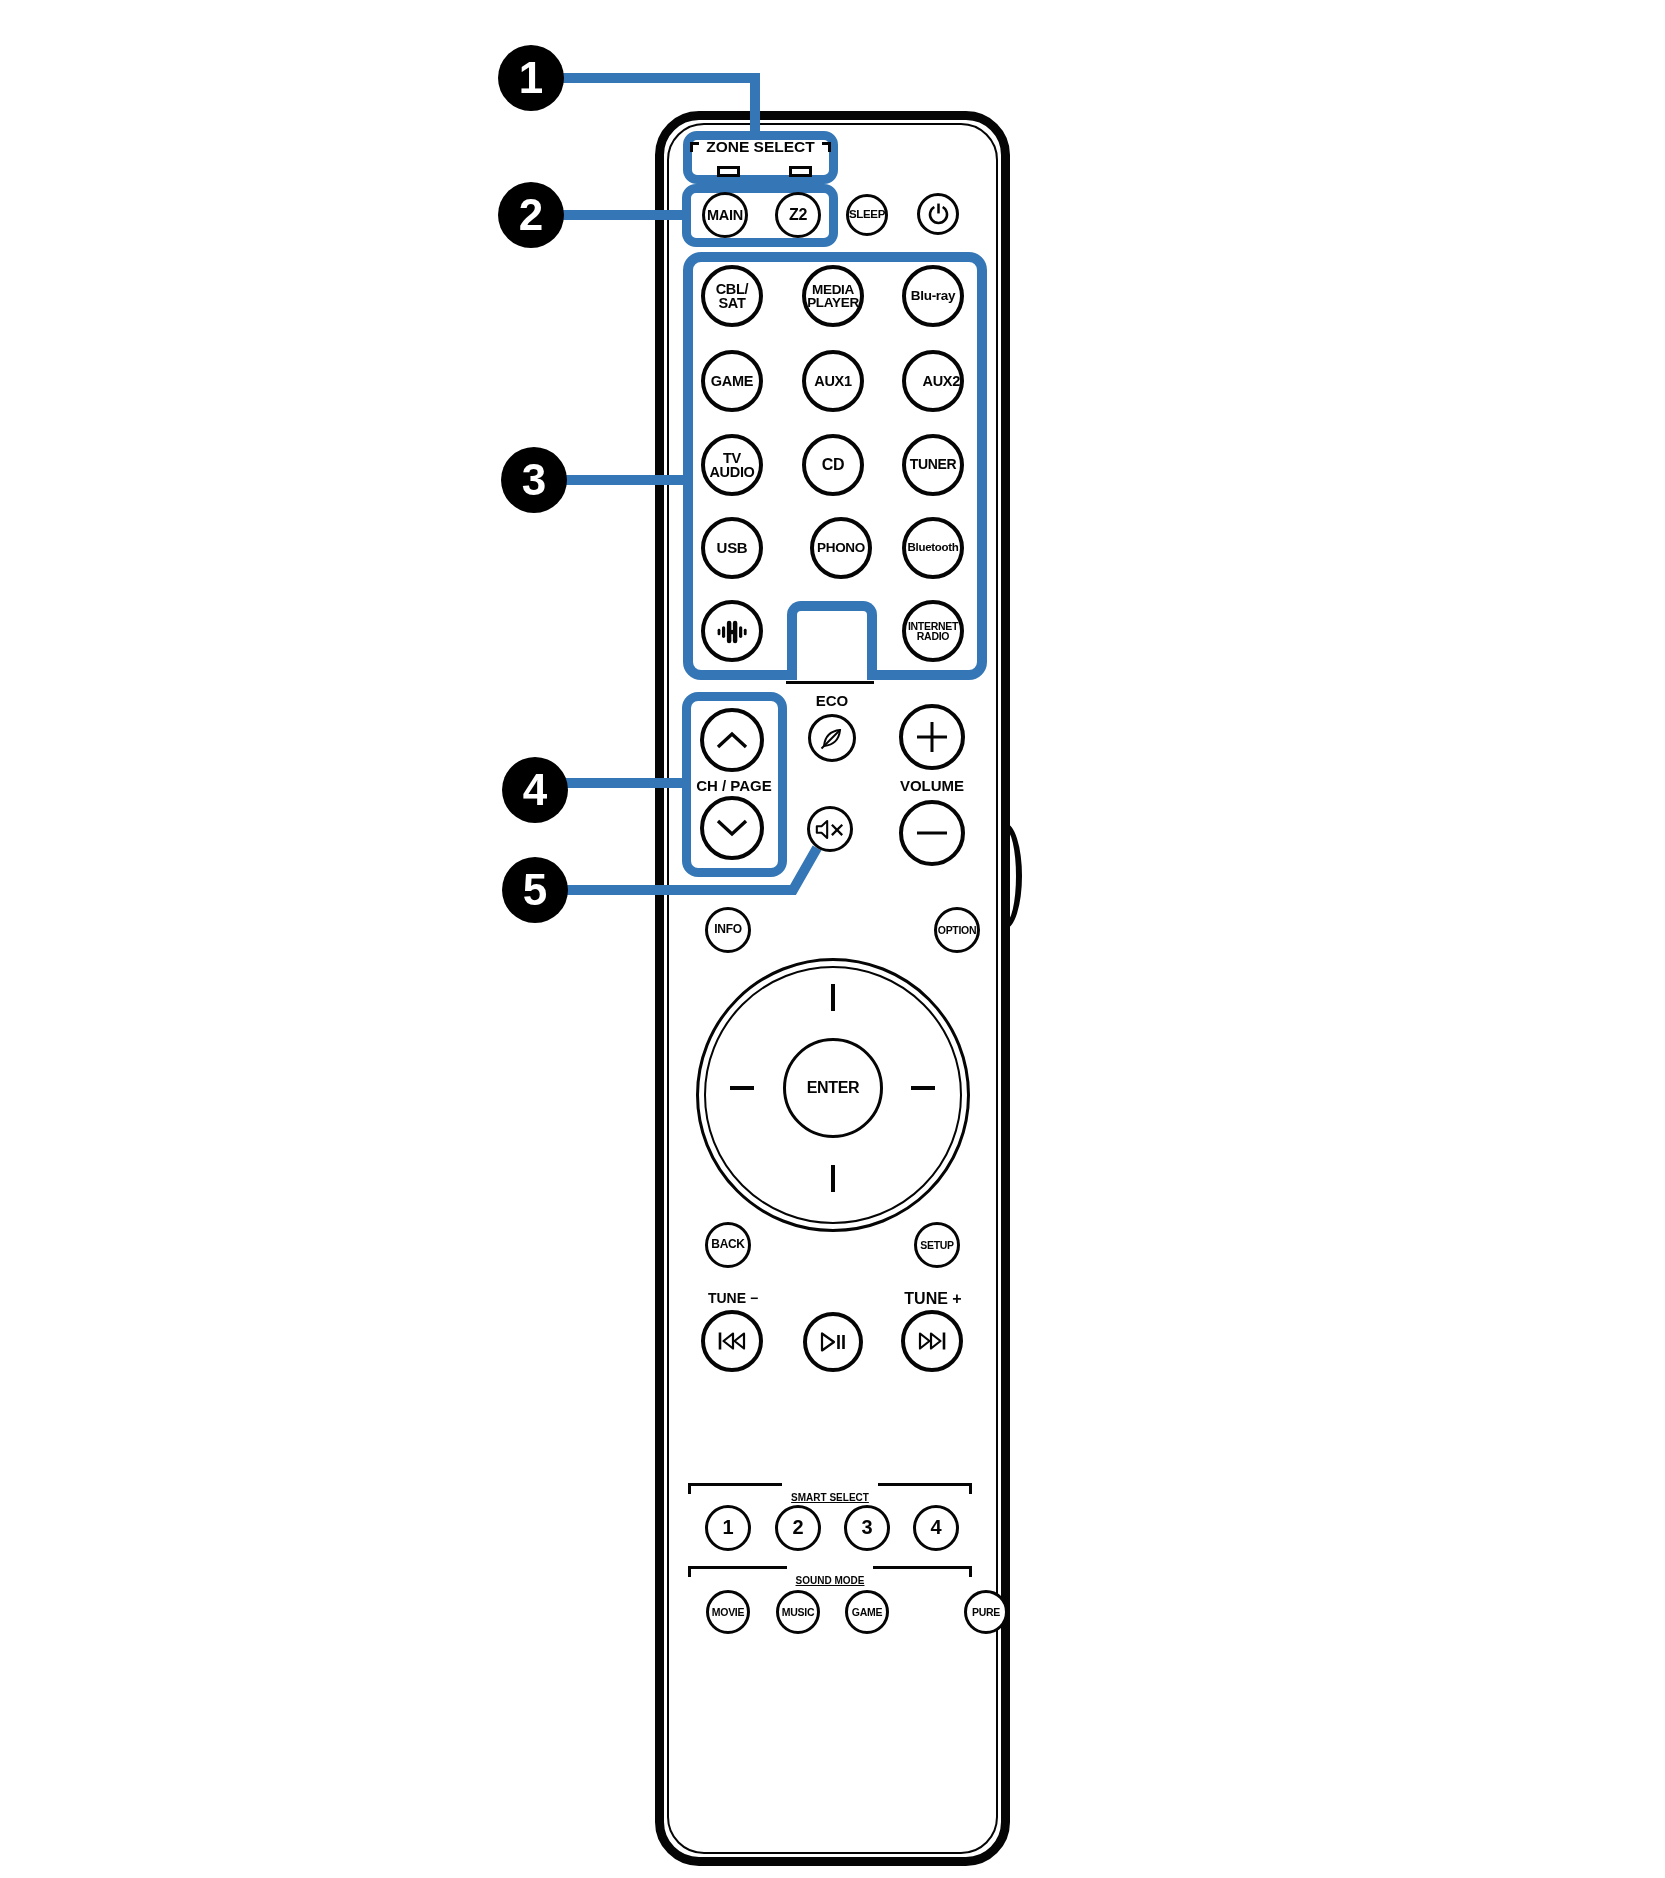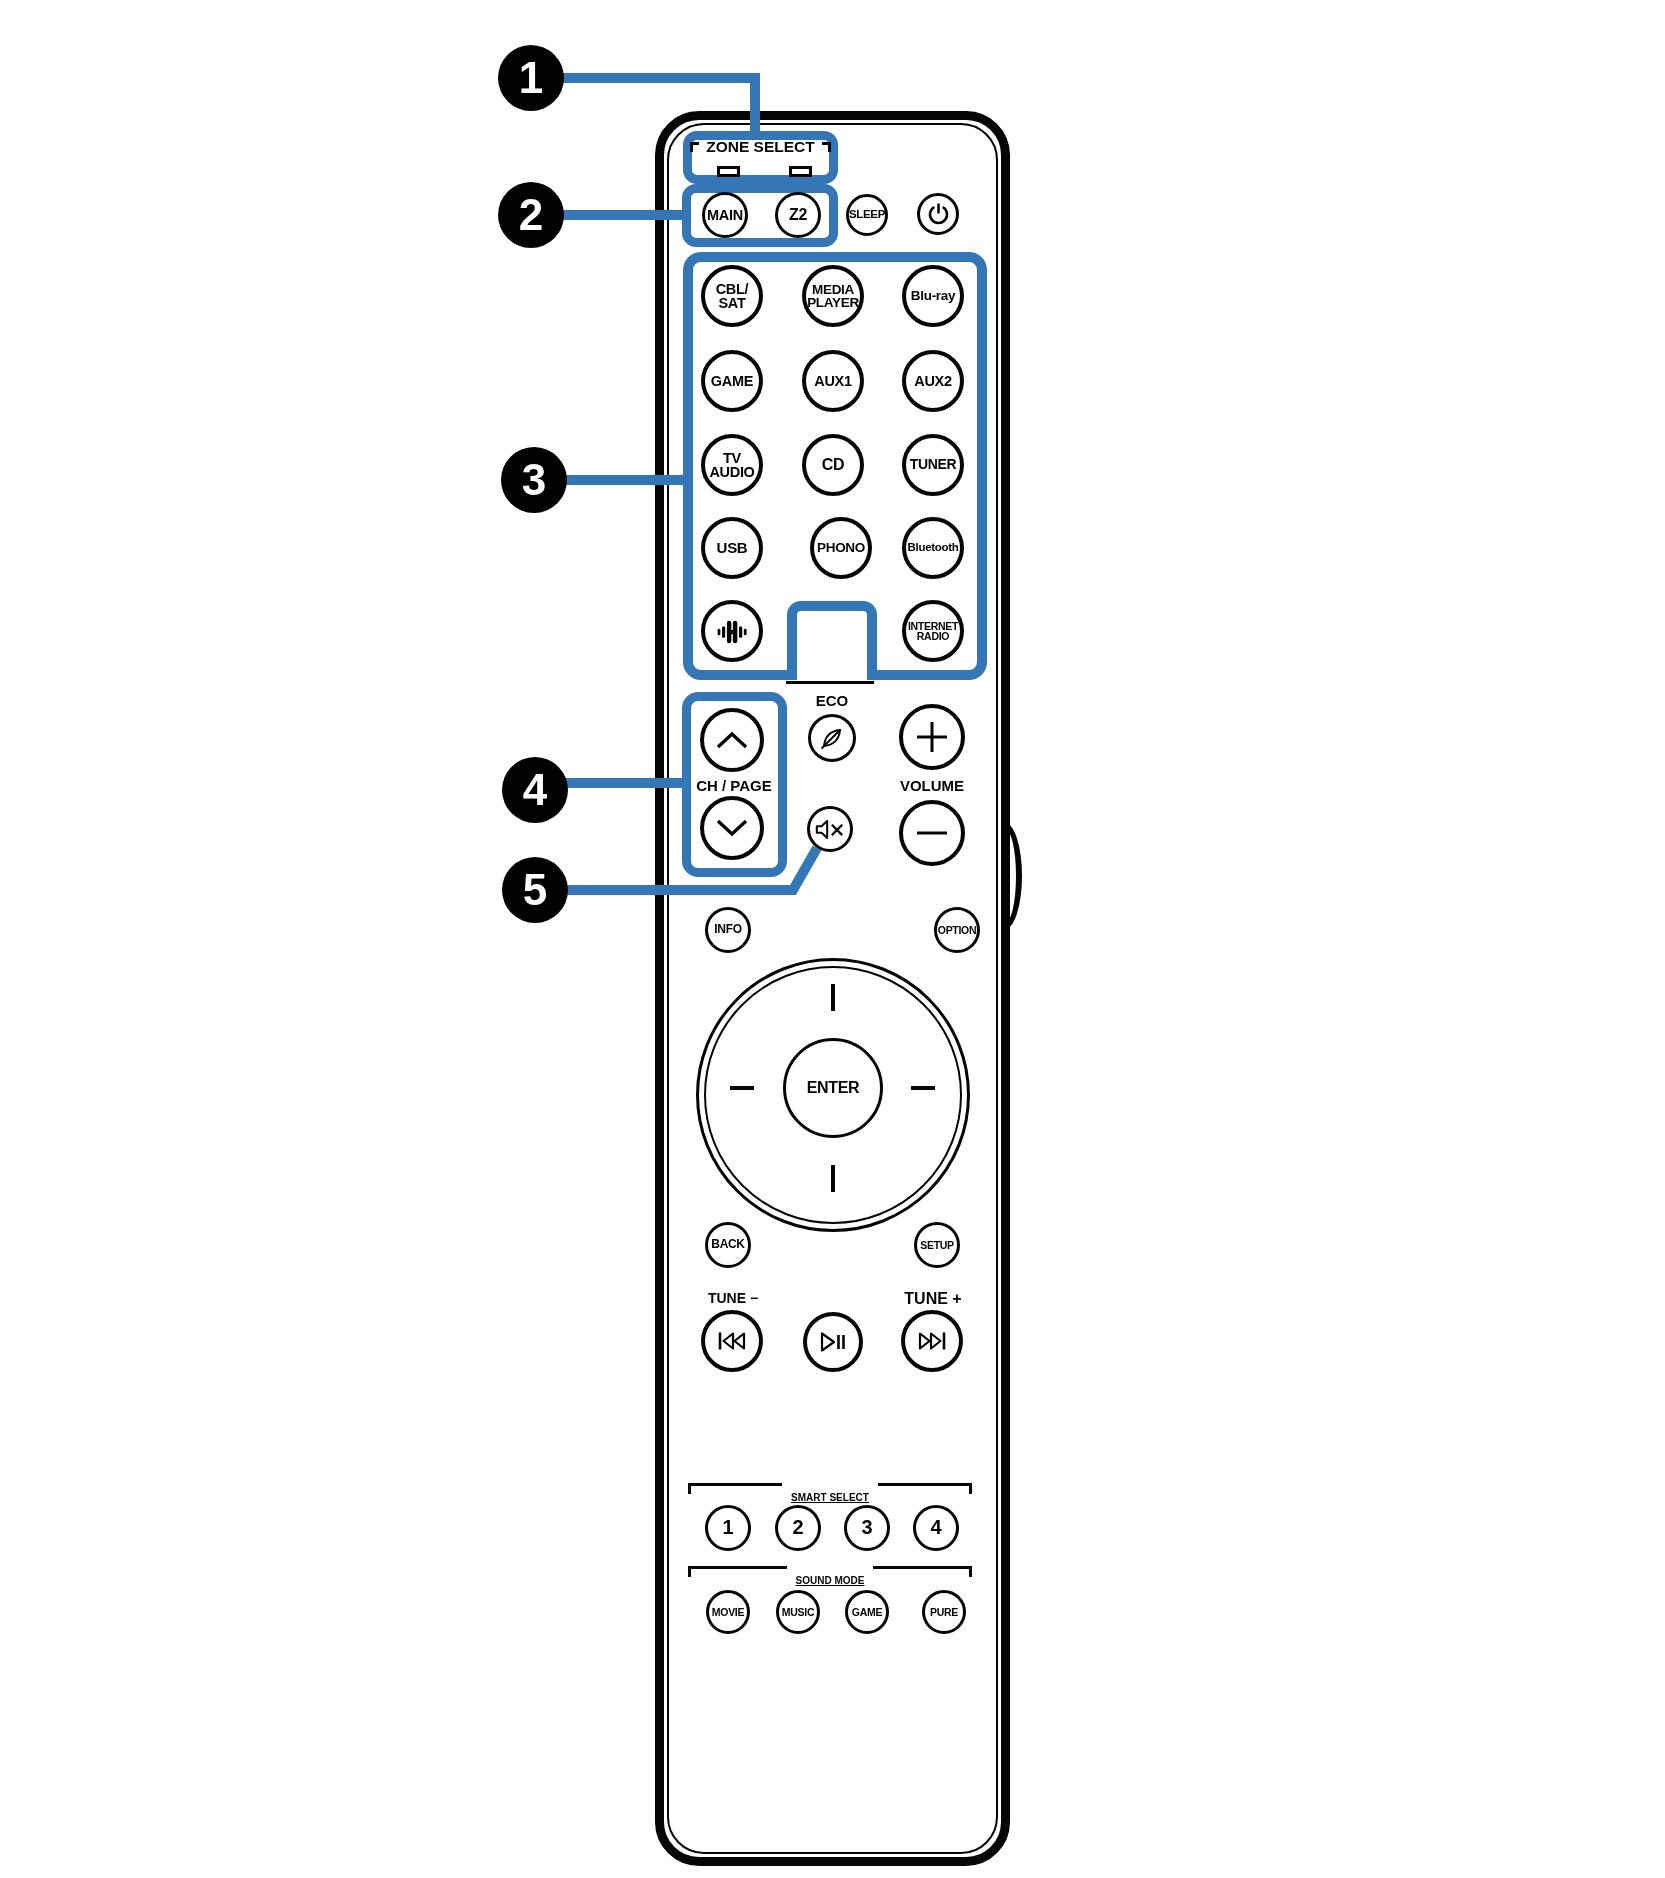--- a/index.html
+++ b/index.html
@@ -94,21 +94,21 @@
   <div class="btn" style="left:902px;top:265px;width:62px;height:62px;font-size:13.5px;">
     <span>Blu-ray</span>
     </div>
 
   <div class="btn" style="left:701px;top:350px;width:62px;height:62px;font-size:14.5px;">
     <span>GAME</span>
     </div>
   <div class="btn" style="left:802px;top:350px;width:62px;height:62px;font-size:14.5px;">
     <span>AUX1</span>
     </div>
-  <div class="btn" style="left:902px;top:350px;width:62px;height:62px;font-size:14.5px;">
+  <div class="btn" style="left:902px;top:350px;width:62px;height:62px;font-size:14.5px;align-items:flex-end;">
     <span>AUX2</span>
     </div>
 
   <div class="btn" style="left:701px;top:434px;width:62px;height:62px;font-size:14.5px;">
     <span>TV</span>
       <span>AUDIO</span>
     </div>
   <div class="btn" style="left:802px;top:434px;width:62px;height:62px;font-size:16px;">
     <span>CD</span>
     </div>
@@ -261,21 +261,21 @@
   </div>
   <div class="btn" style="left:706px;top:1590px;width:44px;height:44px;border-width:3.5px;font-size:10.5px;">
     <span>MOVIE</span>
     </div>
   <div class="btn" style="left:776px;top:1590px;width:44px;height:44px;border-width:3.5px;font-size:10.5px;">
     <span>MUSIC</span>
     </div>
   <div class="btn" style="left:845px;top:1590px;width:44px;height:44px;border-width:3.5px;font-size:10.5px;">
     <span>GAME</span>
     </div>
-  <div class="btn" style="left:922px;top:1590px;width:44px;height:44px;border-width:3.5px;font-size:10.5px;align-items:center;">
+  <div class="btn" style="left:964px;top:1590px;width:44px;height:44px;border-width:3.5px;font-size:10.5px;align-items:center;">
     <span>PURE</span>
     </div>
 
   <div class="callout" style="left:498px;top:45px;">
       <span>1</span>
     </div>
   <div class="callout" style="left:498px;top:182px;">
       <span>2</span>
     </div>
   <div class="callout" style="left:501px;top:447px;">

